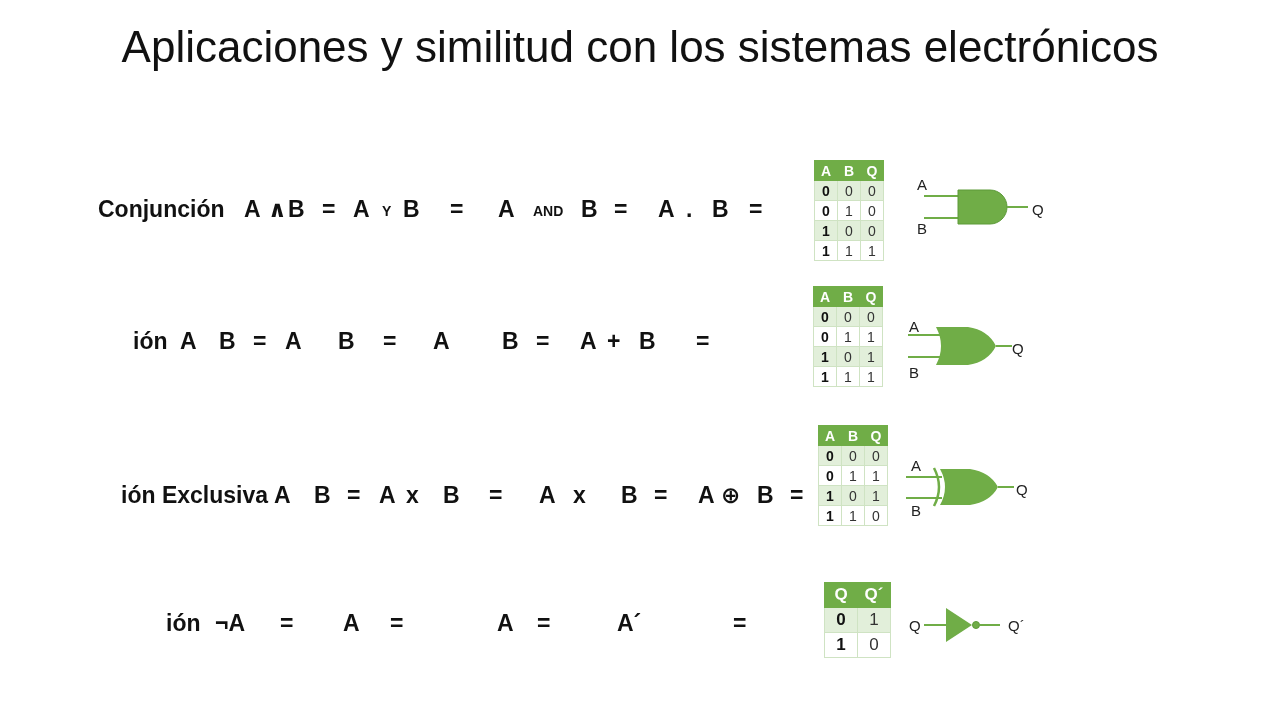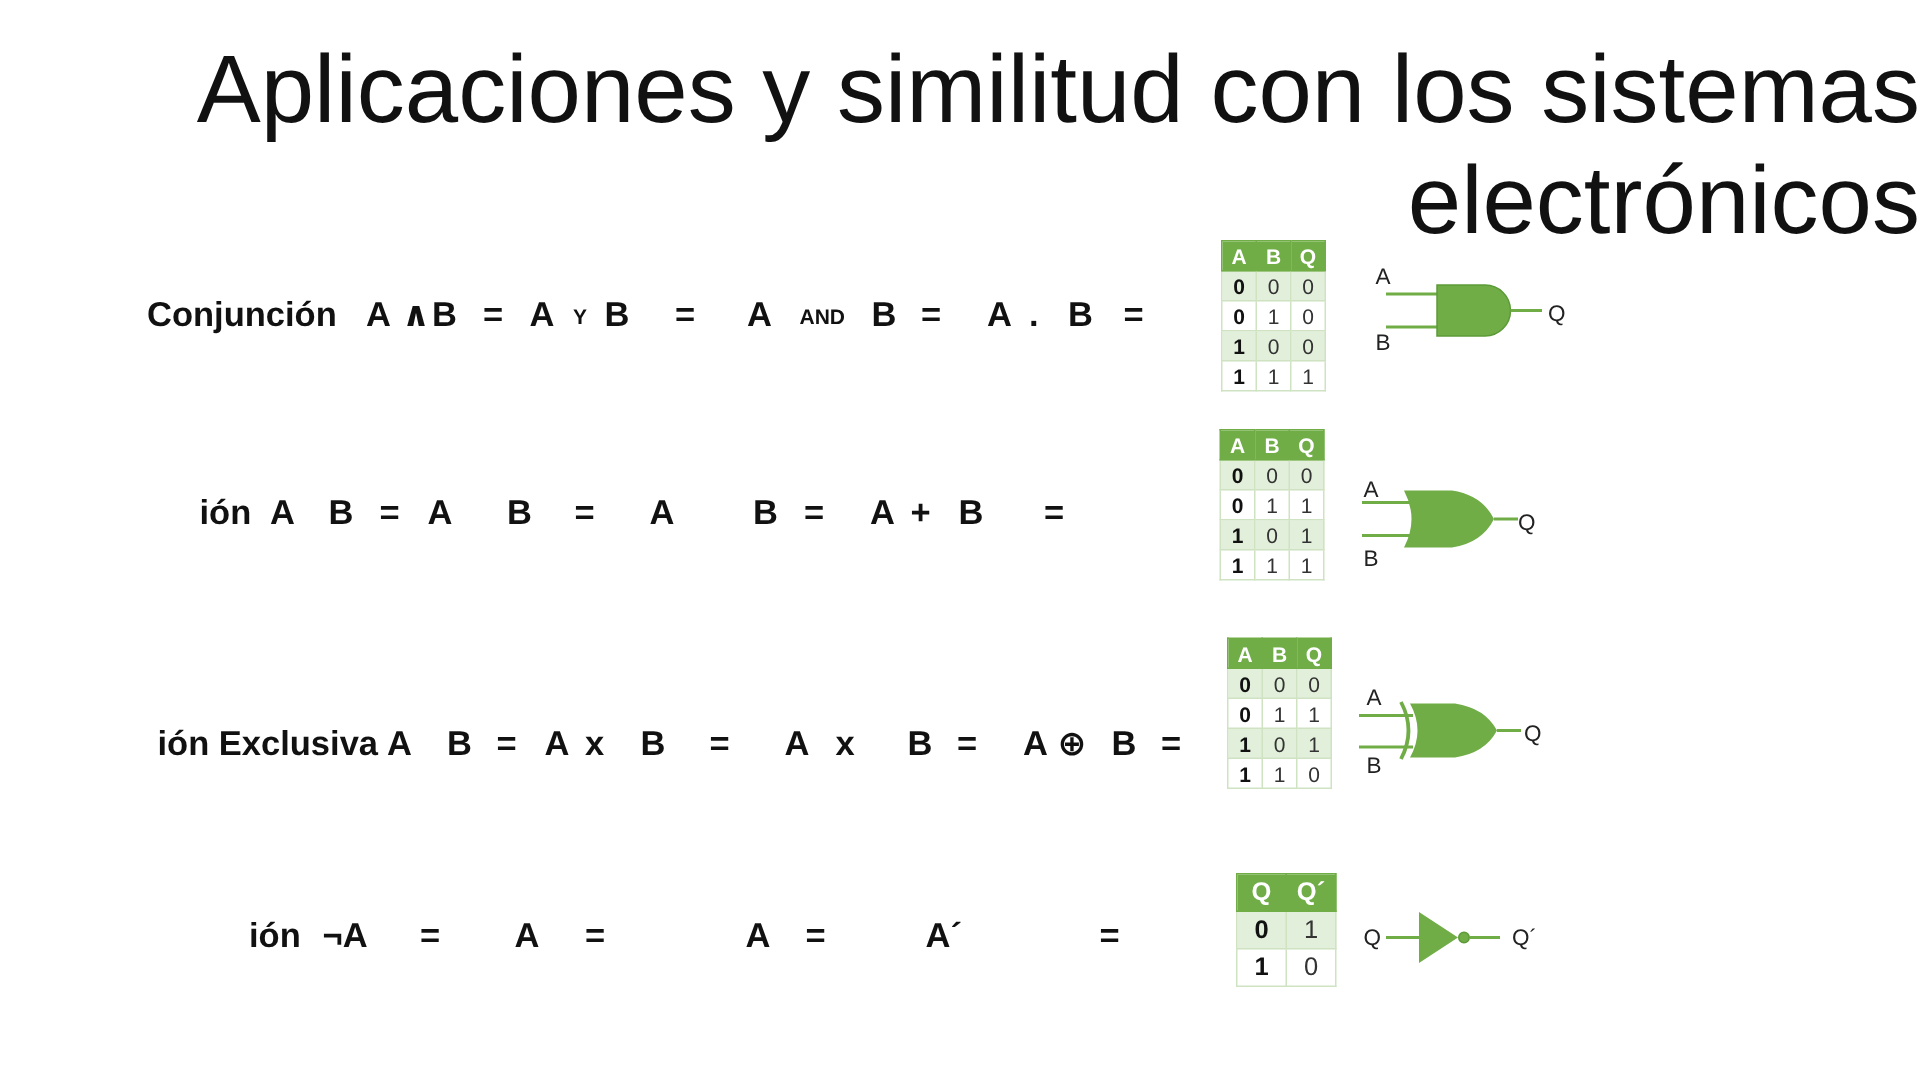--- a/index.html
+++ b/index.html
@@ -1,22 +1,22 @@
 <!DOCTYPE html>
 <html><head>
   <meta charset="utf-8">
   <style>
     html, body { margin: 0; padding: 0; }
     body {
       width: 1280px; height: 720px; background: #ffffff; position: relative; overflow: hidden;
       font-family: "Liberation Sans", "DejaVu Sans", sans-serif; color: #111;
     }
     .title {
-      position: absolute; left: 0; top: 22px; width: 1280px; text-align: right;
-      font-size: 64px; font-weight: normal; letter-spacing: 0px; color: #111;
+      position: absolute; left: 0; top: 22px; width: 1280px; text-align: center;
+      font-size: 44px; font-weight: normal; letter-spacing: 0px; color: #111;
     }
     .formula {
       position: absolute; font-weight: bold; font-size: 23px; white-space: pre; color: #111;
     }
     .formula span { display: inline-block; position: absolute; top: 0; }
     .small { font-size: 14px; }
     .truth {
       position: absolute; border-collapse: collapse; font-size: 14px;
     }
     .truth td, .truth th {
@@ -146,21 +146,21 @@
 <div class="gate-label" style="left:909px;top:318px">A</div>
 <div class="gate-label" style="left:909px;top:364px">B</div>
 <div class="gate-label" style="left:1012px;top:340px">Q</div>
 <svg class="gate" style="left:906px;top:322px" width="110" height="48" viewBox="0 0 110 48">
   <line x1="2" y1="13" x2="36" y2="13" stroke="#70ad47" stroke-width="2"></line>
   <line x1="2" y1="35" x2="36" y2="35" stroke="#70ad47" stroke-width="2"></line>
   <path d="M30 5 H62 Q82 8 90 24 Q82 40 62 43 H30 Q40 24 30 5 Z" fill="#70ad47"></path>
   <line x1="90" y1="24" x2="106" y2="24" stroke="#70ad47" stroke-width="2"></line>
 </svg>
 
-<div class="formula" style="left:0;top:482px;width:800px;height:30px;padding-left:24px;">
+<div class="formula" style="left:16px;top:482px;width:800px;height:30px;padding-left:24px;">
   <span style="left:105px">ión Exclusiva</span>
   <span style="left:258px">A</span>
   <span style="left:298px">B</span>
   <span style="left:331px">=</span>
   <span style="left:363px">A</span>
   <span style="left:390px">x</span>
   <span style="left:427px">B</span>
   <span style="left:473px">=</span>
   <span style="left:523px">A</span>
   <span style="left:557px">x</span>

